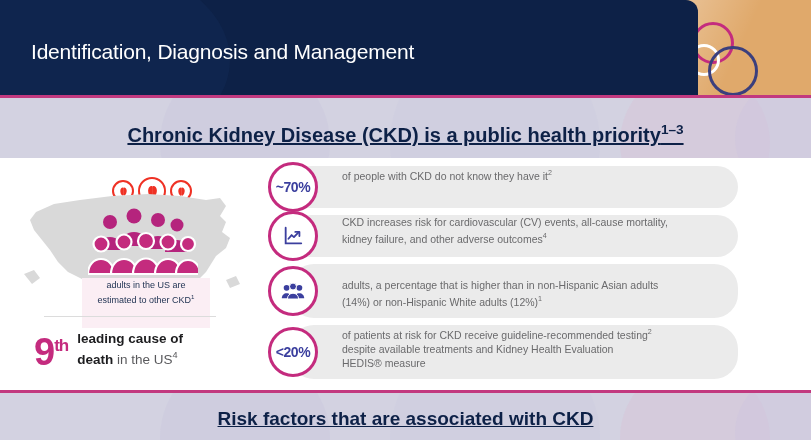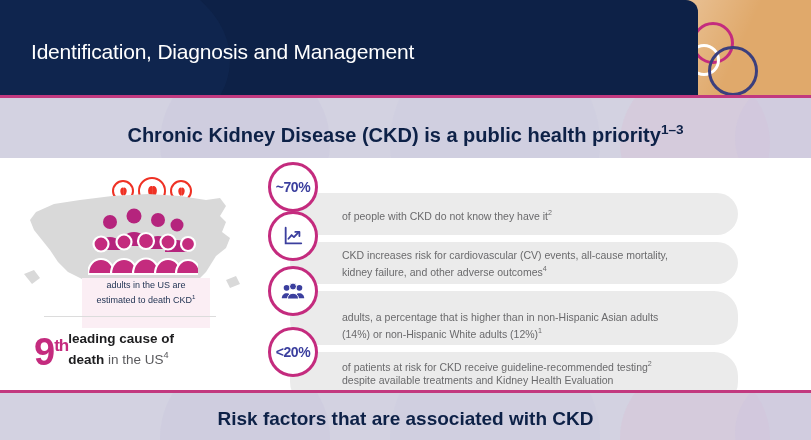--- a/index.html
+++ b/index.html
@@ -91,20 +91,21 @@
     overflow: hidden;
   }
   .band-top    { top: 95px;  height: 63px; }
   .band-bottom { top: 390px; height: 50px; }
   .band-title {
     position: relative;
     text-align: center;
     color: #0d2147;
     font-weight: bold;
     white-space: nowrap;
+    text-decoration: underline;
   }
   .band-top .band-title    { font-size: 20px; line-height: 63px; }
   .band-bottom .band-title { font-size: 19px; line-height: 52px; }
   .band .blob {
     position: absolute;
     border-radius: 50%;
     opacity: .45;
   }
   .band .b1 { left: 160px;  top: -40px;  width: 170px; height: 170px; background: #c9c8dd; }
   .band .b2 { left: 390px;  top: -60px;  width: 210px; height: 210px; background: #cdccdf; }
@@ -191,20 +192,21 @@
   .ninth-num {
     color: #c42b7e;
     font-size: 38px;
     font-weight: bold;
     line-height: 38px;
     letter-spacing: -1px;
     white-space: nowrap;
   }
   .ninth-num sup { font-size: 17px; }
   .ninth-text {
+    margin-left: 9px;
     font-size: 13.5px;
     line-height: 16px;
     color: #59595c;
   }
   .ninth-text b { color: #1d1d1f; }
 
   
   .rows {
     position: absolute;
     left: 268px; top: 8px;
@@ -216,22 +218,21 @@
     height: 42px;
   }
   .row.tall { height: 54px; }
   .pill {
     position: absolute;
     left: 22px; top: 0;
     width: 448px; height: 100%;
     background: #ebebeb;
     border-radius: 24px;
     display: flex;
-    align-items: center;
-    margin-top: 27px;
+    align-items: flex-start;
   }
   .pill-text {
     margin-left: 52px;
     margin-right: 14px;
     font-size: 10.5px;
     line-height: 14px;
     color: #6a6a6c;
   }
   .badge {
     position: absolute;
@@ -342,21 +343,21 @@
           <path d="M67 68c0-9 6-15 13-15s13 6 13 15z"></path>
           <circle cx="100" cy="38" r="7"></circle>
           <path d="M88 68c0-8.5 5.5-14 12-14s12 5.5 12 14z"></path>
         </g>
       </svg>
     </div>
 
     <div class="stat-box">
       <div class="stat-small">adults in the US are</div>
       <div class="stat-small">
-        <span>estimated to death CKD</span><sup>1</sup>
+        <span>estimated to other CKD</span><sup>1</sup>
       </div>
     </div>
 
     <div class="divider-line"></div>
 
     <div class="ninth-row">
       <div class="ninth-num">
         <span>9</span><sup>th</sup>
       </div>
       <div class="ninth-text">

